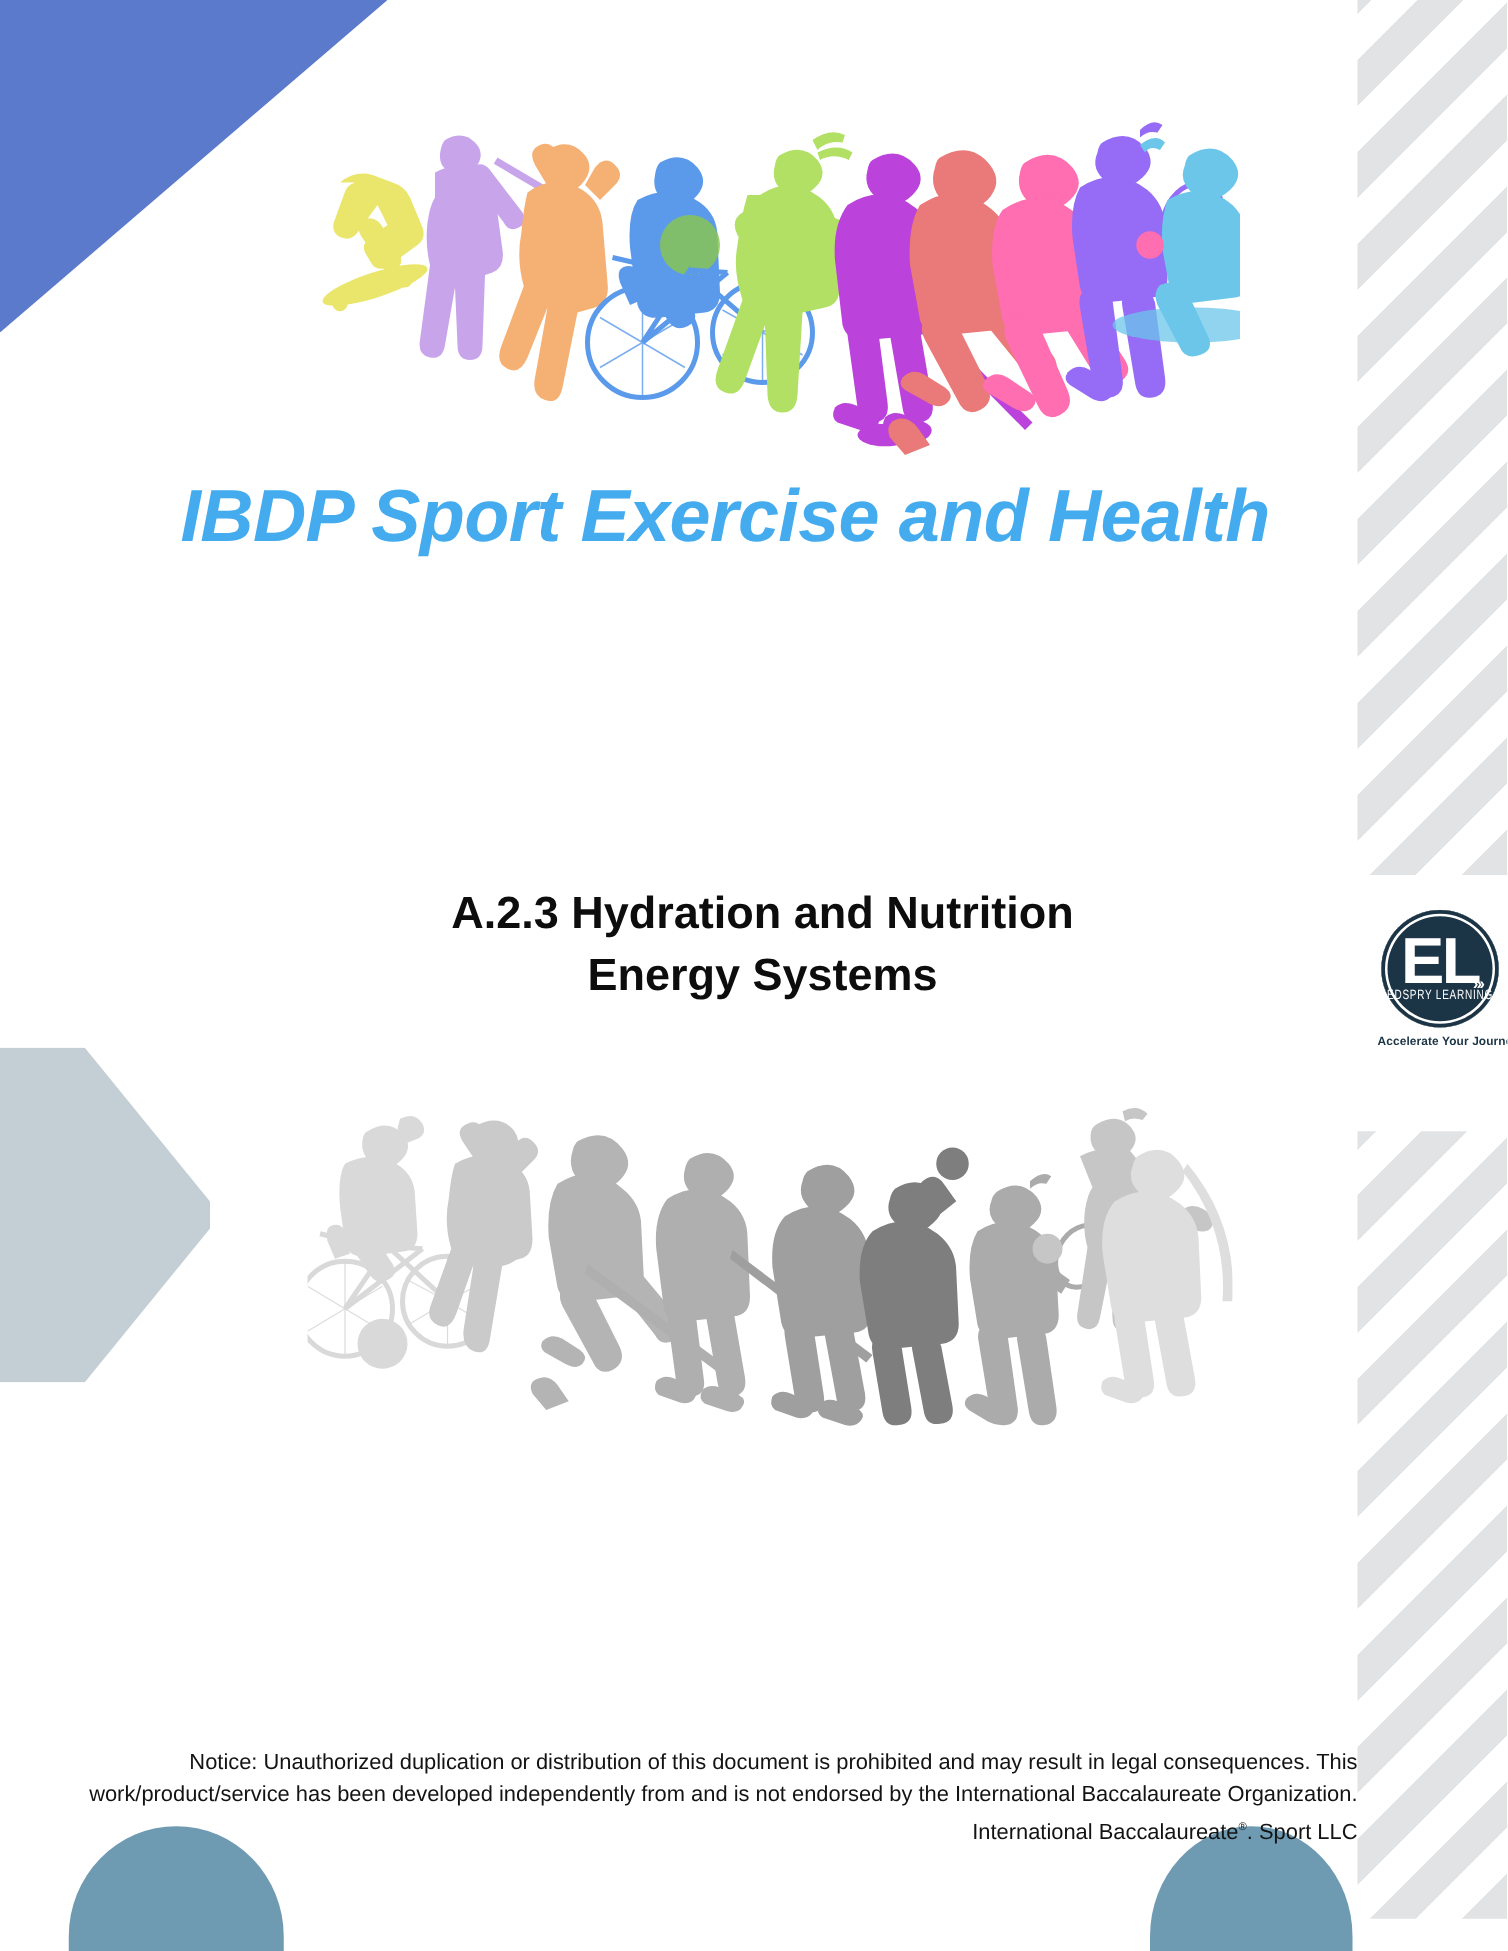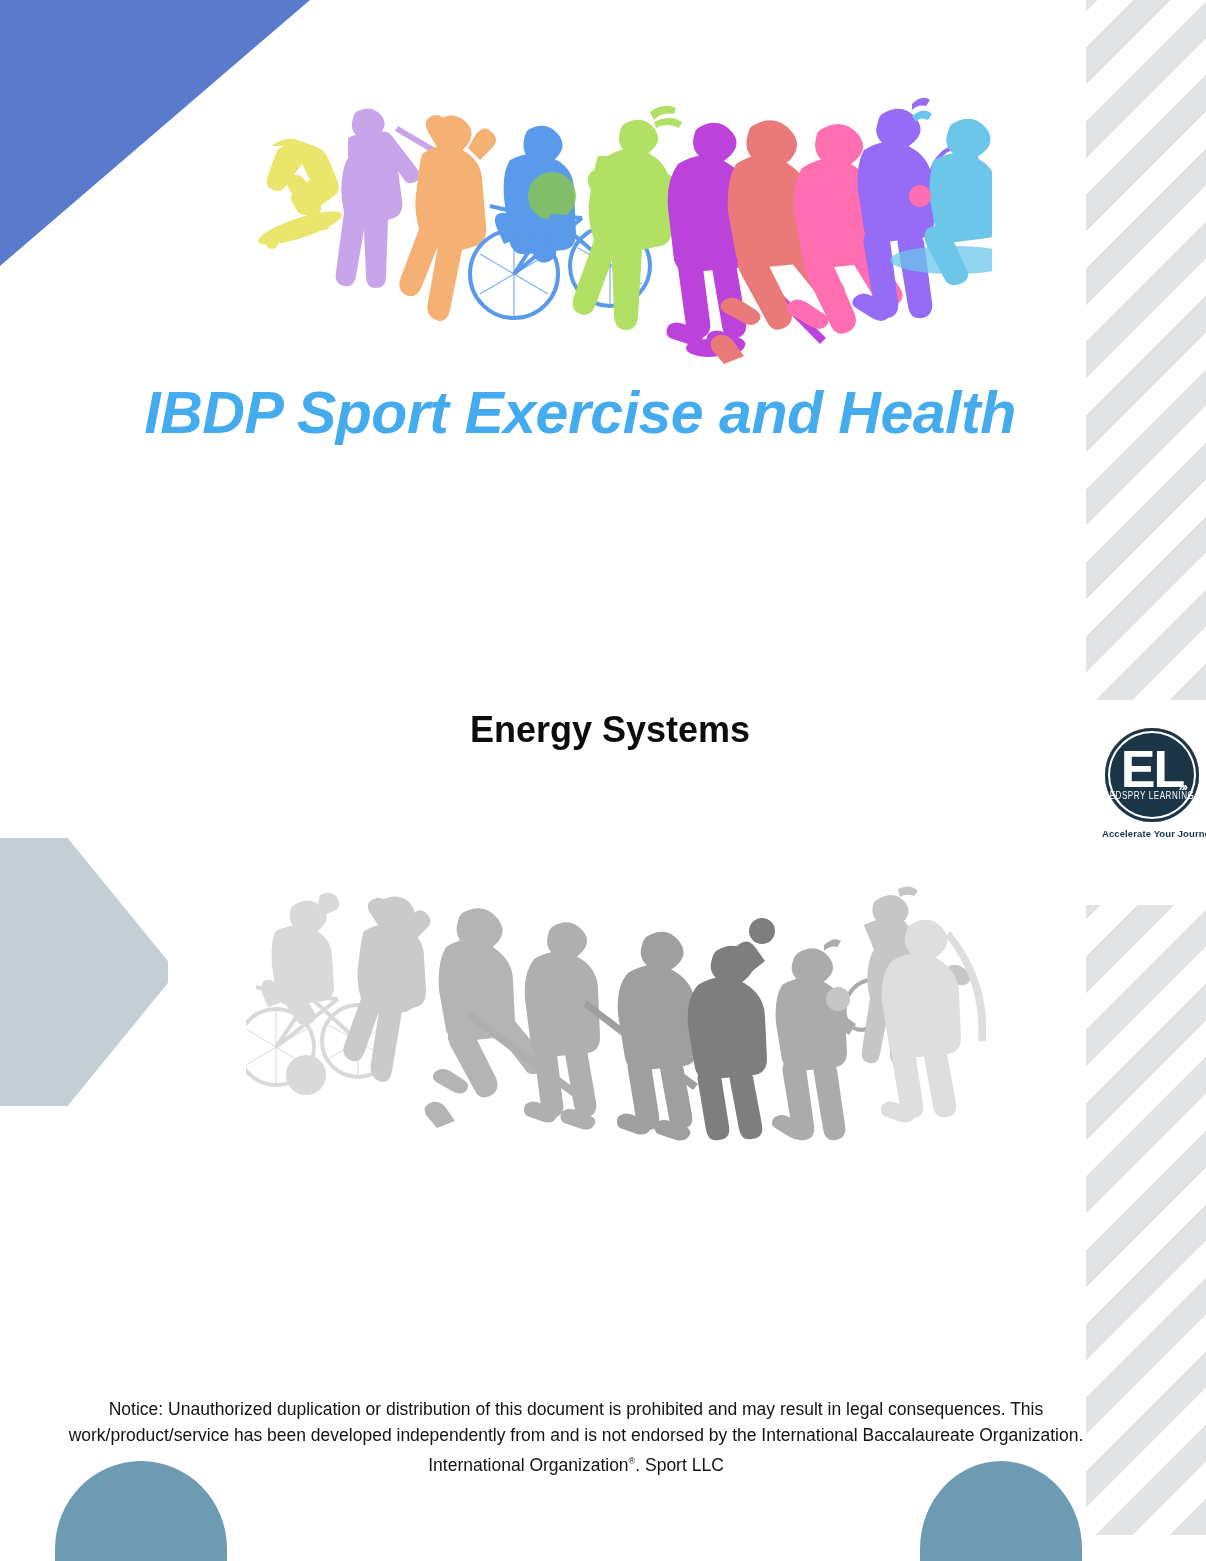--- a/index.html
+++ b/index.html
@@ -174,21 +174,21 @@
   .docid-gap-b { width: 38px; }
 
   
   .notice {
     position: absolute;
     left: 66px; top: 1396px;
     width: 1020px;
     color: #131313;
     font-size: 17.5px;
     line-height: 26px;
-    text-align: center;
+    text-align: right;
   }
   .notice sup { font-size: 9px; vertical-align: super; }
 </style>
 </head>
 <body>
 
 <div class="page">
 
   <div class="corner-triangle"></div>
   <div class="stripe-band top"></div>
@@ -300,20 +300,21 @@
         <circle cx="668" cy="128" r="11" fill="#FF5FA8"></circle>
       </g>
     </svg>
   </div>
 
   <div class="title-block">
     <div class="title-line">IBDP Sport Exercise and Health</div>
   </div>
 
   <div class="subtitle-block">
+    <div class="subtitle-line">A.2.3 Hydration and Nutrition</div>
     <div class="subtitle-line">Energy Systems</div>
   </div>
 
   <div class="brand-logo">
     <div class="brand-mark">
       <div class="brand-el">EL</div>
       <div class="brand-chevrons">»›</div>
       <div class="brand-word">EDSPRY LEARNING</div>
     </div>
     <div class="brand-tagline">Accelerate Your Journey</div>
@@ -415,16 +416,16 @@
         <path d="M636 220 q6-6 15-2 l14 6 q7 4 3 9 -4 6-13 4 l-17-6 q-5-4-2-11z"></path>
         <path d="M700 52 l4 -6 q40 48 36 110 l-8 0 q4-58-32-104z"></path>
       </g>
     </svg>
   </div>
 
 
   <div class="notice">
     <div>Notice: Unauthorized duplication or distribution of this document is prohibited and may result in legal consequences. This</div>
     <div>work/product/service has been developed independently from and is not endorsed by the International Baccalaureate Organization.</div>
-    <div><span>International Organization</span><sup>®</sup><span>.  Sport LLC</span></div>
+    <div><span>International Baccalaureate</span><sup>®</sup><span>.  Sport LLC</span></div>
   </div>
 
 </div>
 
 </body></html>

